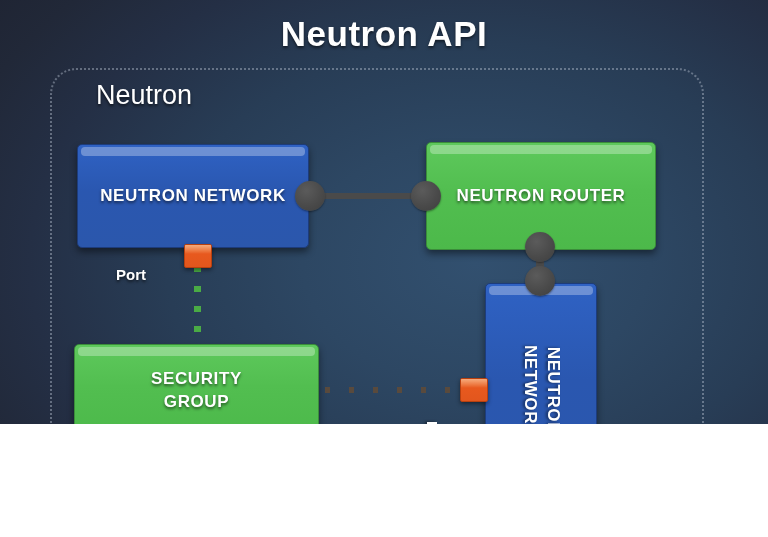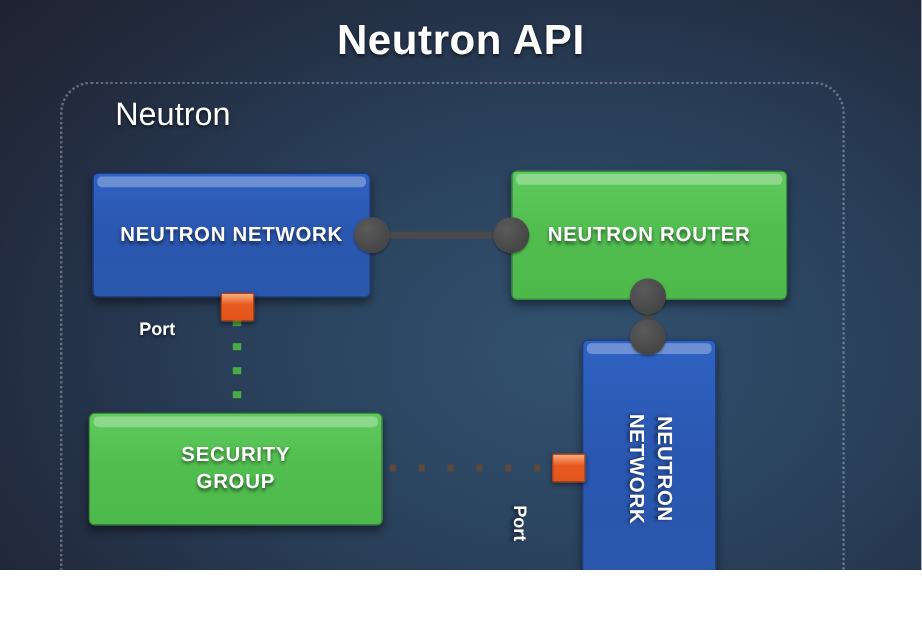--- a/index.html
+++ b/index.html
@@ -7,21 +7,21 @@
   html, body {
     width: 768px;
     height: 537px;
     overflow: hidden;
     font-family: "Liberation Sans", sans-serif;
   }
 
   #canvas {
     position: relative;
     width: 768px;
-    height: 475px;
+    height: 424px;
     background:
       radial-gradient(ellipse 620px 440px at 62% 62%,
         #32506f 0%,
         #2d4763 28%,
         #283d56 50%,
         #242f45 72%,
         #212838 88%,
         #1f2433 100%);
     overflow: hidden;
   }

